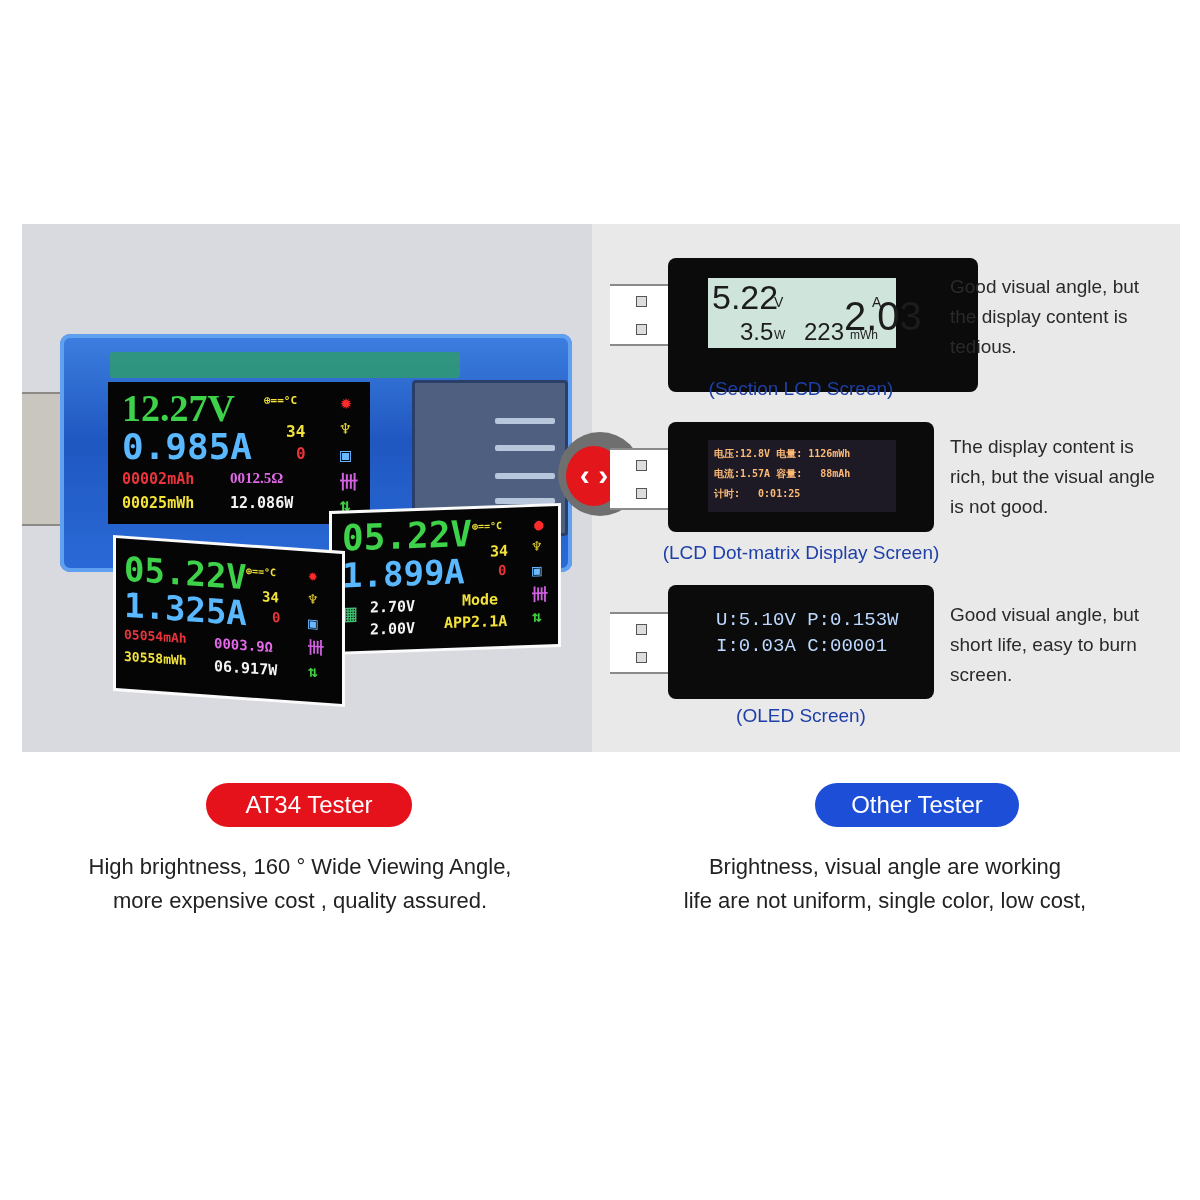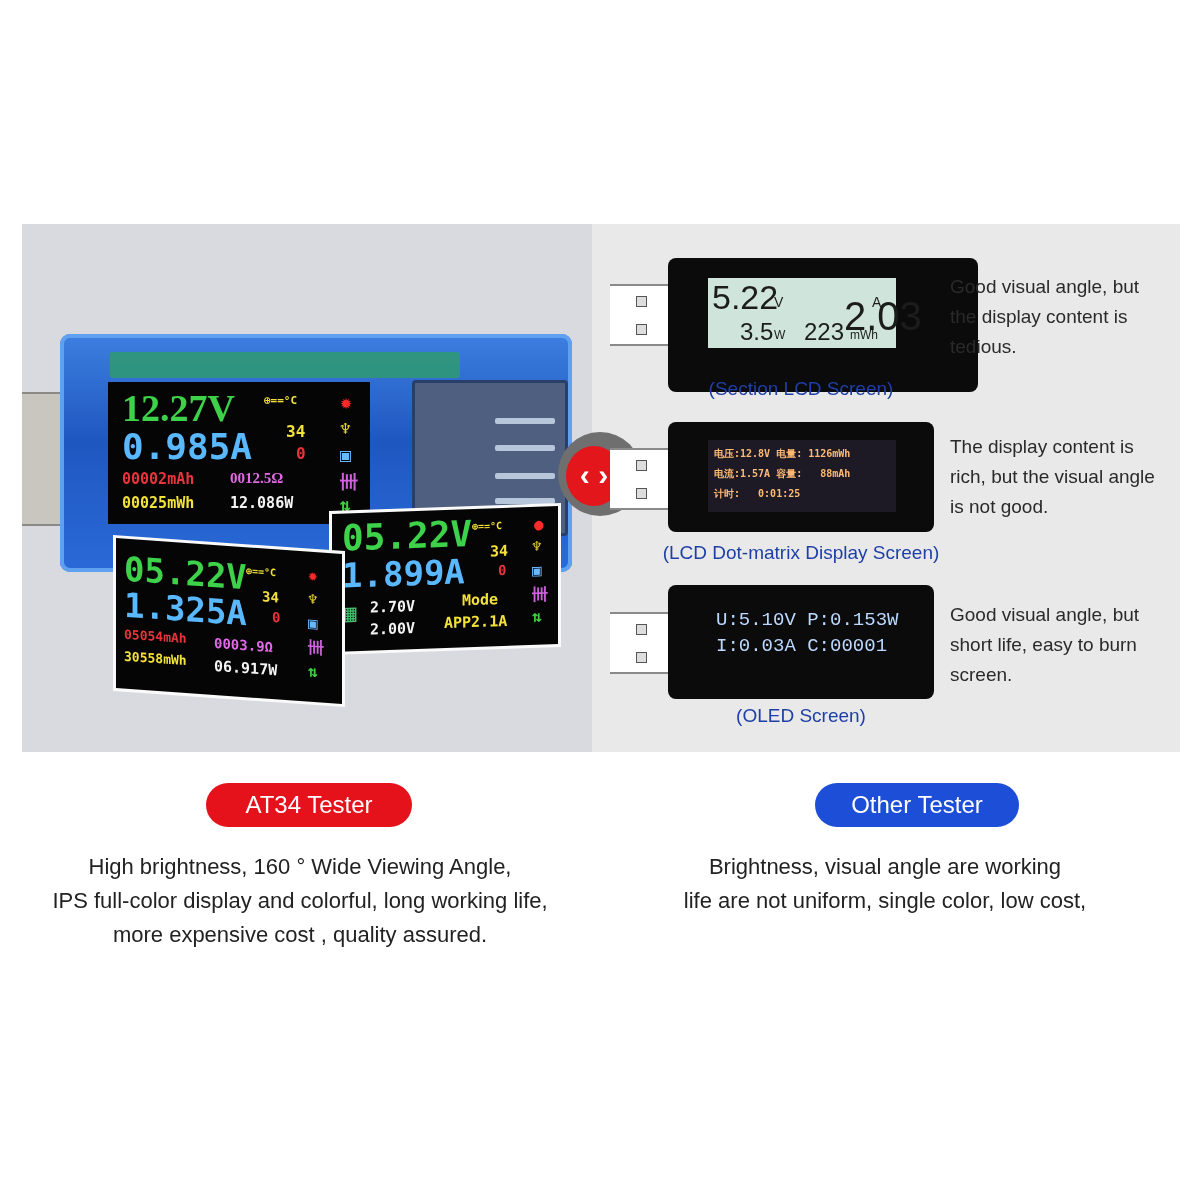--- a/index.html
+++ b/index.html
@@ -170,19 +170,18 @@
   <div>Good visual angle, but</div>
   <div>short life, easy to burn</div>
   <div>screen.</div>
 </div>
 
 <div class="pill pill-red">AT34 Tester</div>
 <div class="pill pill-blue">Other Tester</div>
 
 <div class="para" style="left:20px;top:850px;width:560px;">
   <div>High brightness, 160 ° Wide Viewing Angle,</div>
-  <div>IPS full-color display and colorful, long working life,</div>
   <div>more expensive cost , quality assured.</div>
 </div>
 <div class="para" style="left:610px;top:850px;width:550px;">
   <div>Brightness, visual angle are working</div>
   <div>life are not uniform, single color, low cost,</div>
 </div>
 
 </body></html>

